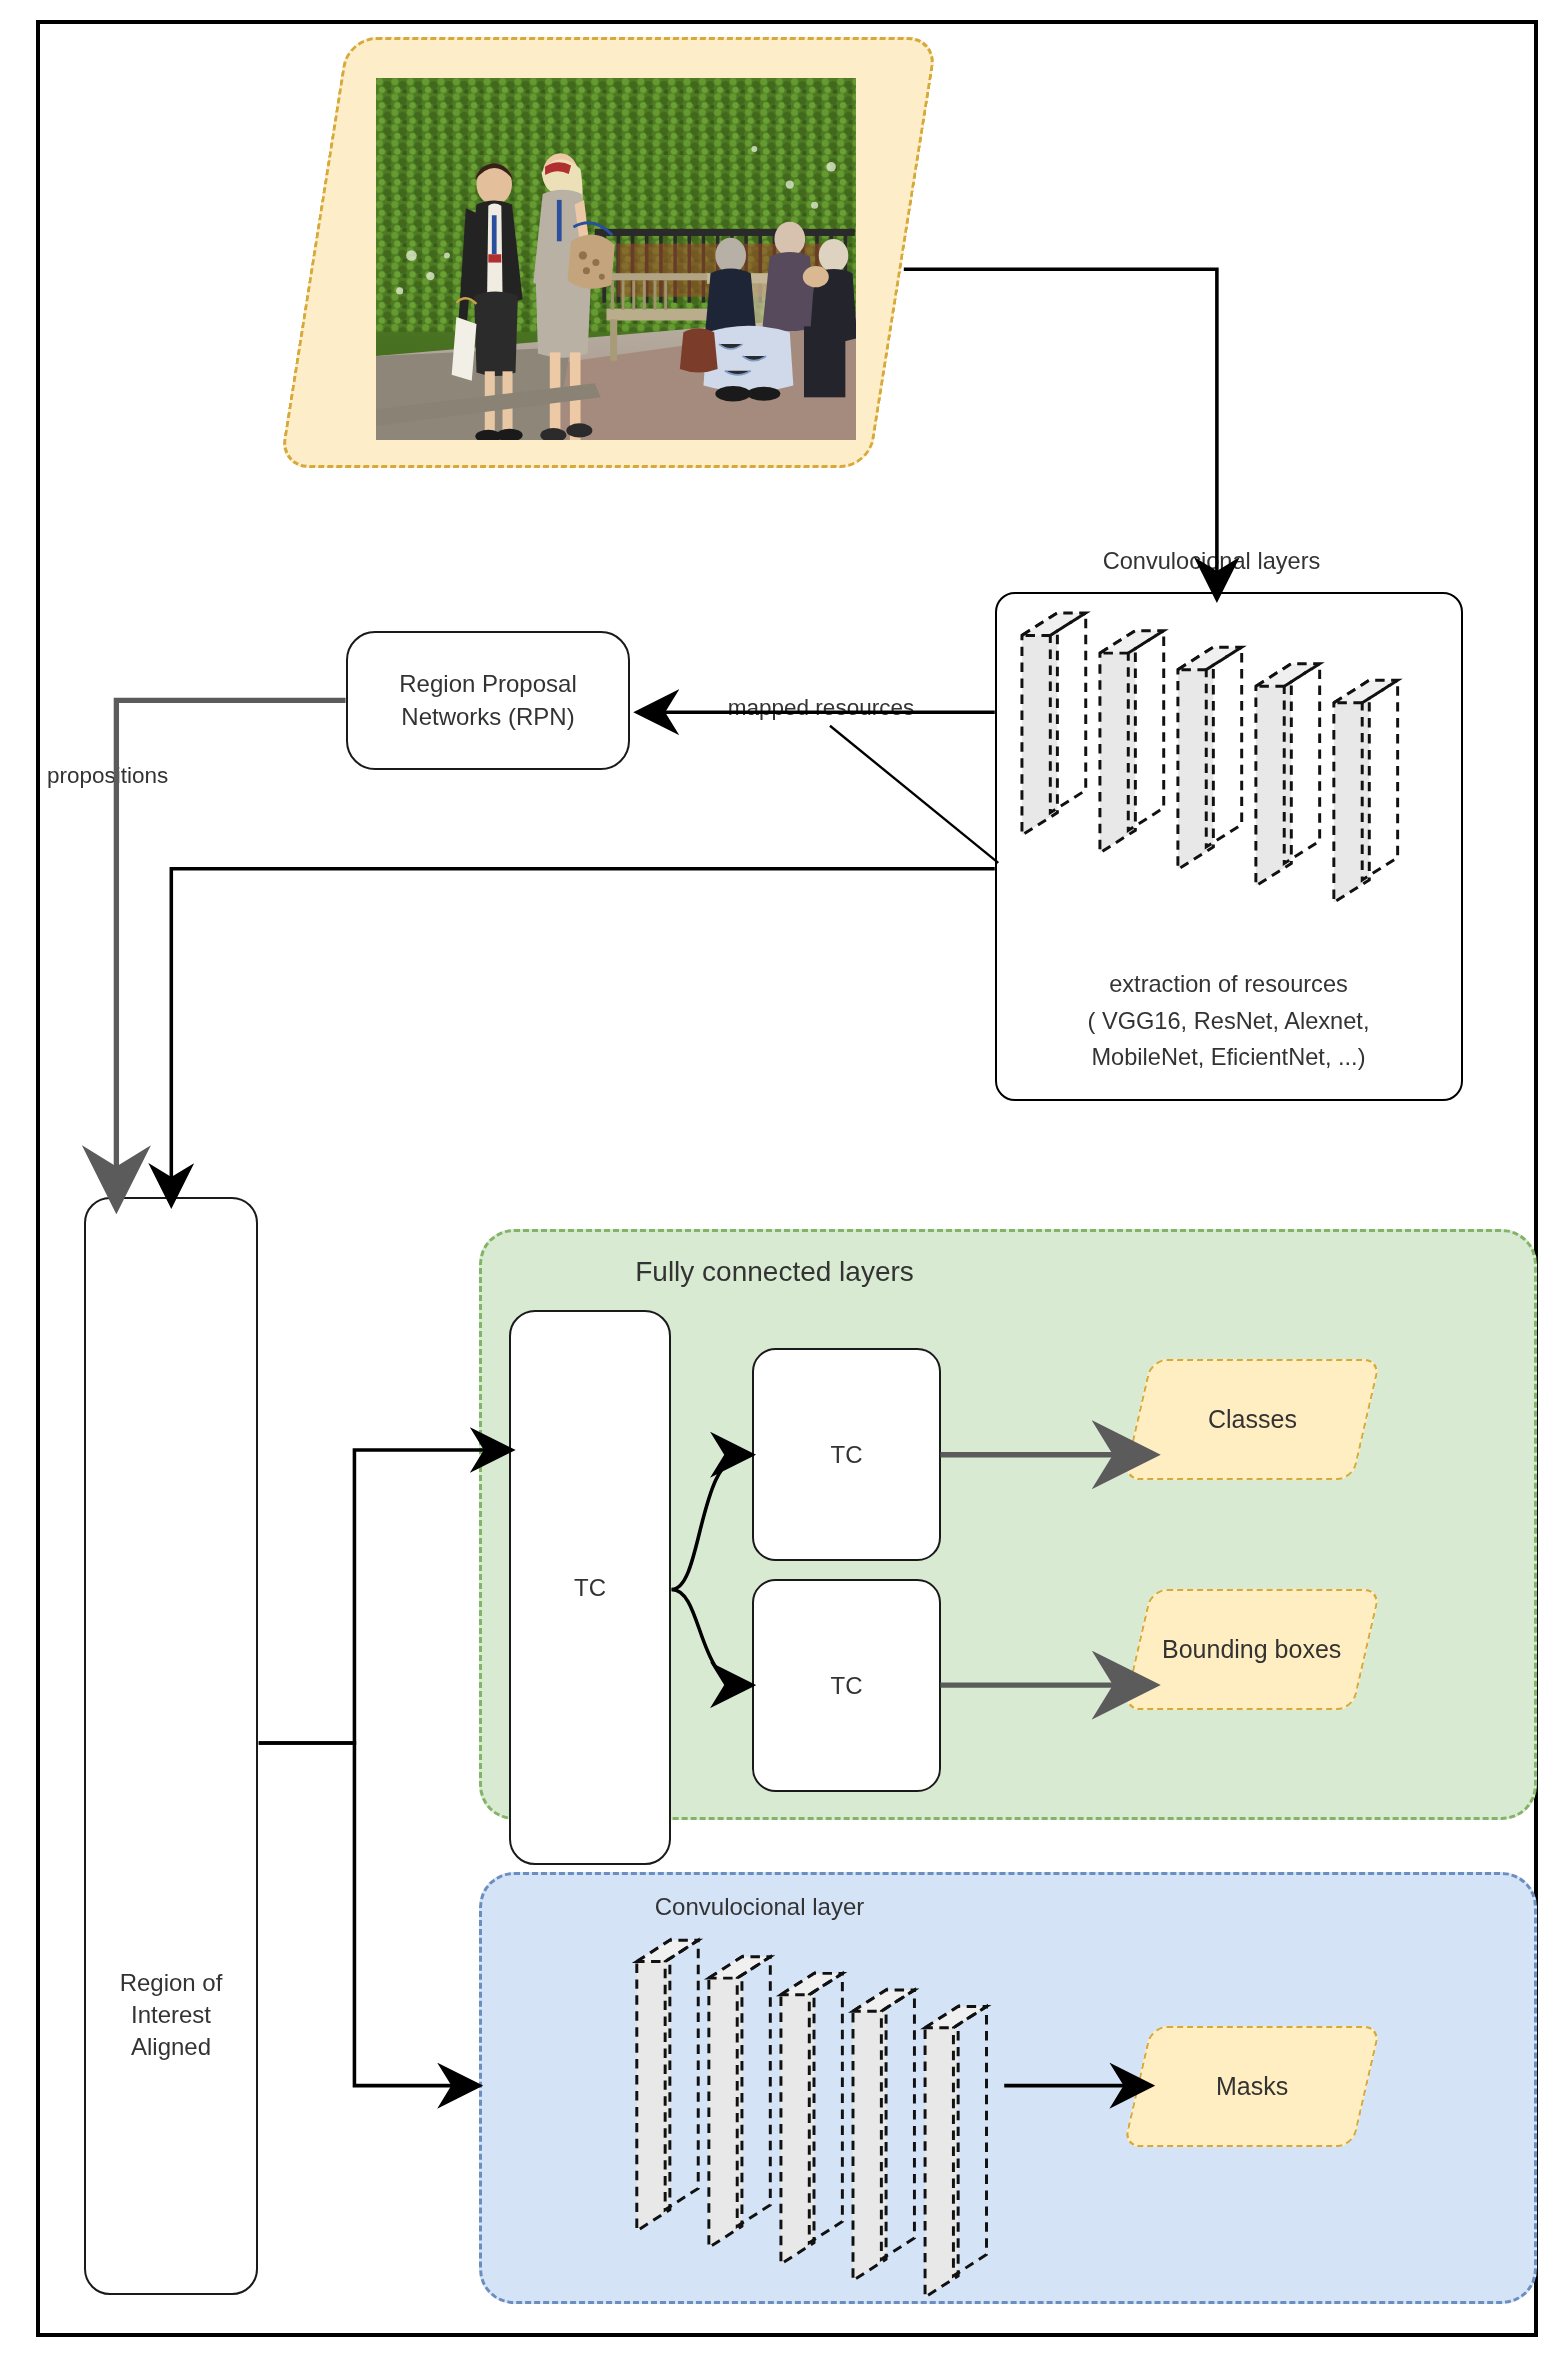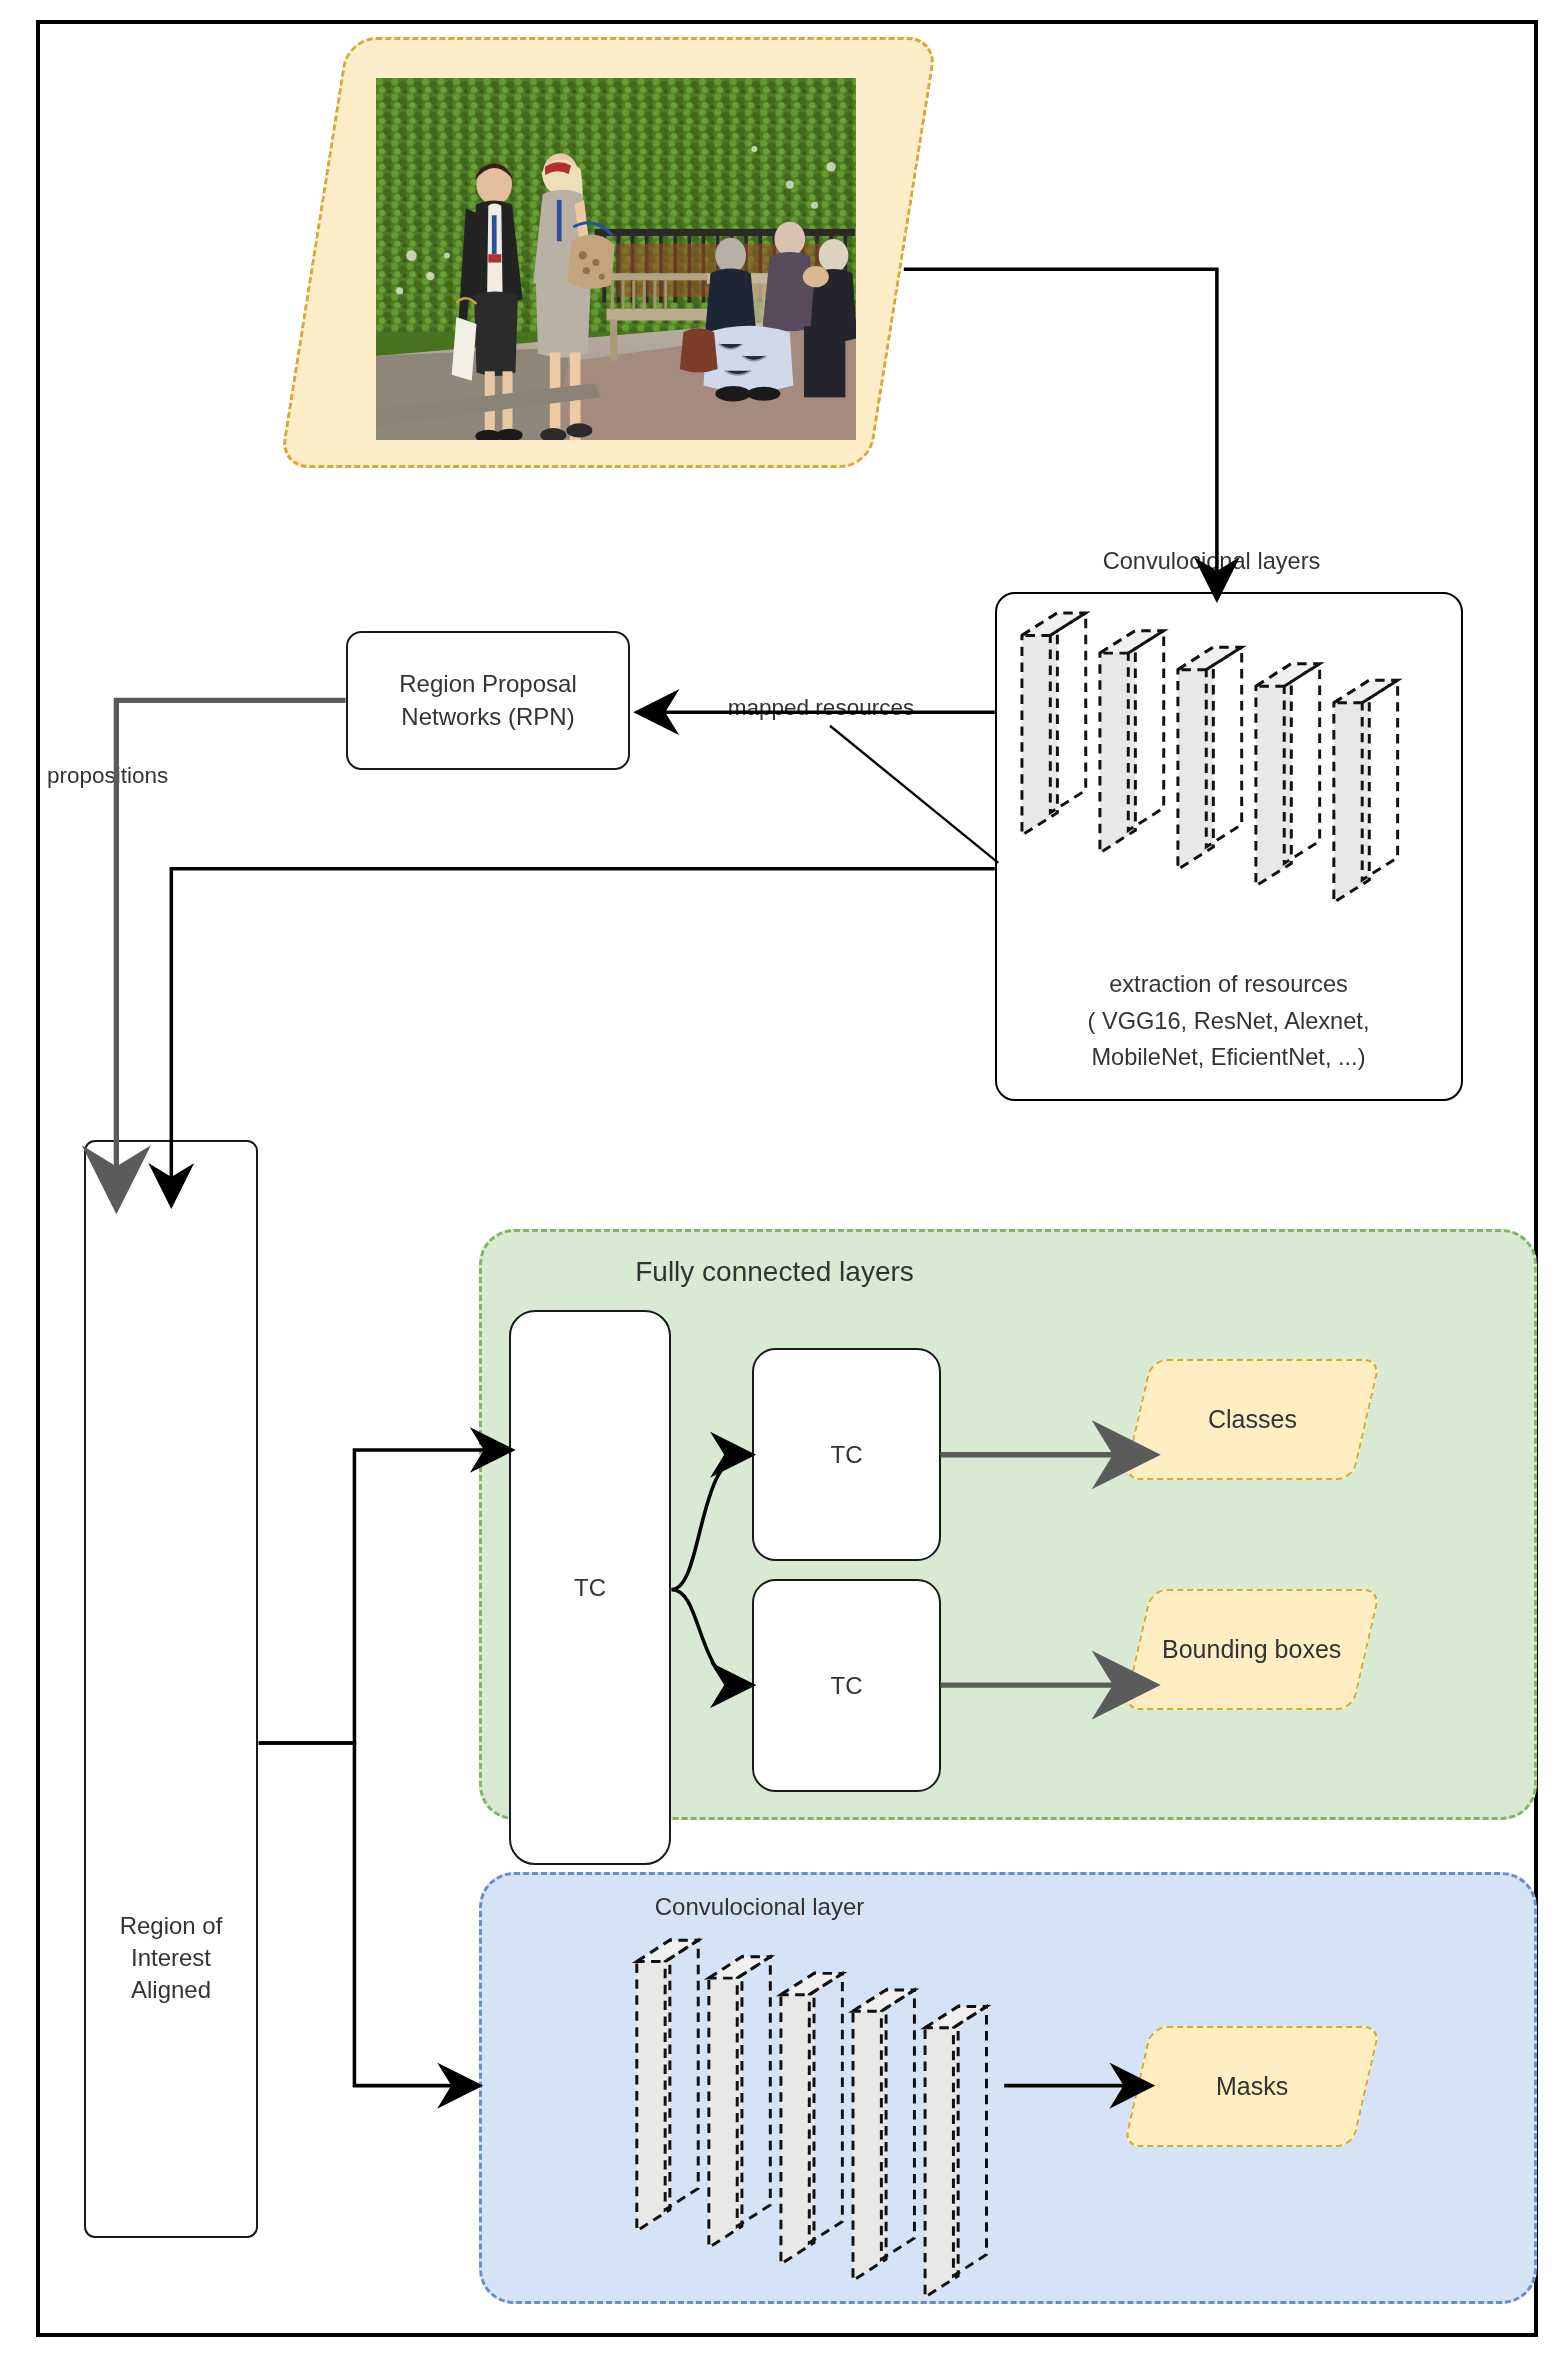--- a/index.html
+++ b/index.html
@@ -213,30 +213,30 @@
         <path d="M0 0 L60 -38 L108 -38 L48 0 Z" fill="#f0f0f0"></path>
         <path d="M48 0 L108 -38 L108 262 L48 300 Z" fill="none"></path>
       </g>
     </g>
   </svg>
 
   <div class="lbl" style="left:1004px;top:969px;width:449px;font-size:23.6px;">extraction of resources</div>
   <div class="lbl" style="left:1004px;top:1006px;width:449px;font-size:23.6px;">( VGG16, ResNet, Alexnet,</div>
   <div class="lbl" style="left:1004px;top:1042px;width:449px;font-size:23.6px;">MobileNet, EficientNet, ...)</div>
 
-  <div class="rr-thin node" style="left:346px;top:631px;width:284px;height:139px;font-size:24px;line-height:1.35;">
+  <div class="rr-thin node" style="left:346px;top:631px;width:284px;height:139px;font-size:24px;line-height:1.35;border-radius:29px;">
     <span style="white-space:pre-line;">Region Proposal
 Networks (RPN)</span>
   </div>
 
   <div class="lbl" style="left:697px;top:694px;width:248px;font-size:22.5px;text-align:center;">mapped resources</div>
 
   <div class="lbl" style="left:47px;top:762px;width:201px;font-size:22.5px;text-align:left;">propositions</div>
 
-  <div class="rr-thin node" style="left:84px;top:1140px;width:174px;height:1098px;border-radius:11px;font-size:24px;line-height:1.32;">
+  <div class="rr-thin node" style="left:84px;top:1197px;width:174px;height:1098px;border-radius:26px;font-size:24px;line-height:1.32;">
     <span style="white-space:pre-line;position:relative;top:269px;">Region of
 Interest
 Aligned</span>
   </div>
 
   <div class="grp grp-green" style="left:479px;top:1229px;width:1058px;height:591px;"></div>
   <div class="grp-title" style="left:479px;top:1256px;width:591px;font-size:28px;">Fully connected layers</div>
 
   <div class="rr-thin node" style="left:509px;top:1310px;width:162px;height:555px;border-radius:26px;font-size:24px;">
     <span>TC</span>

